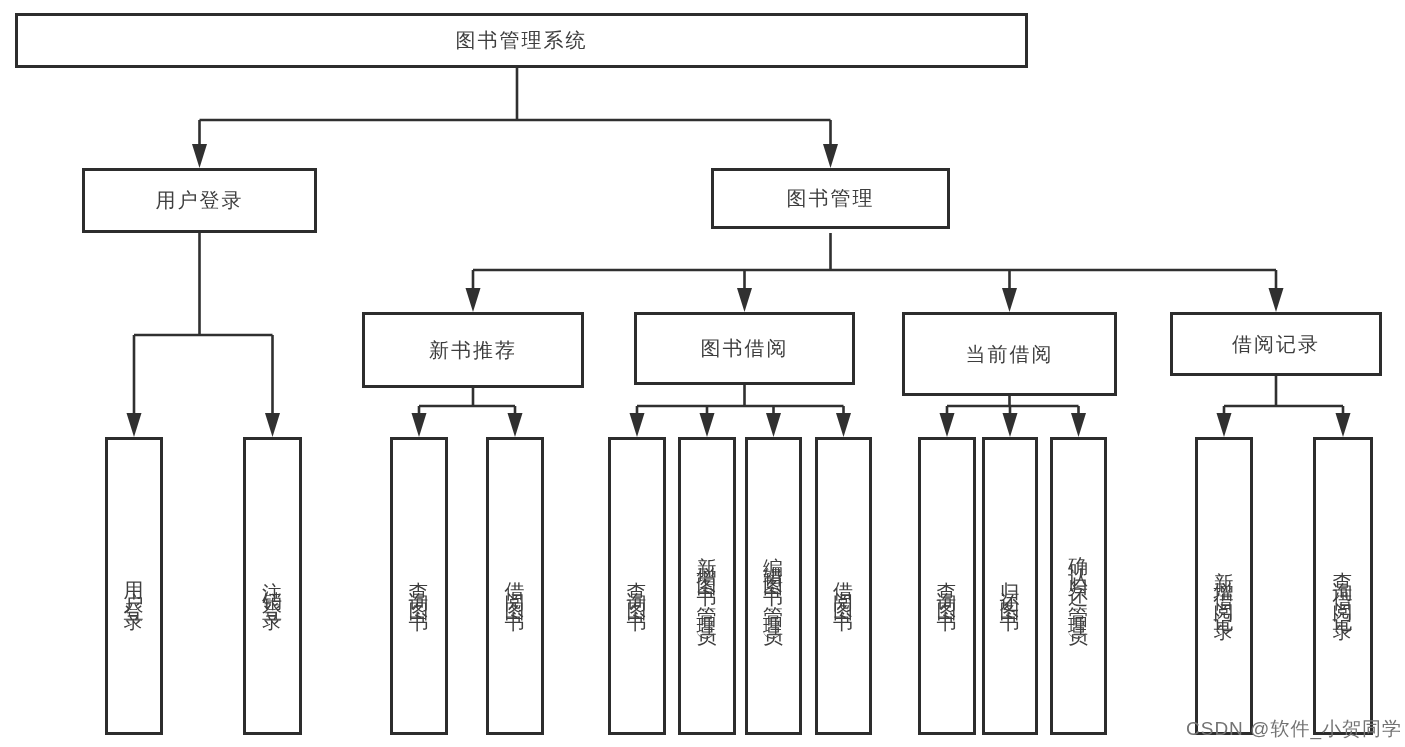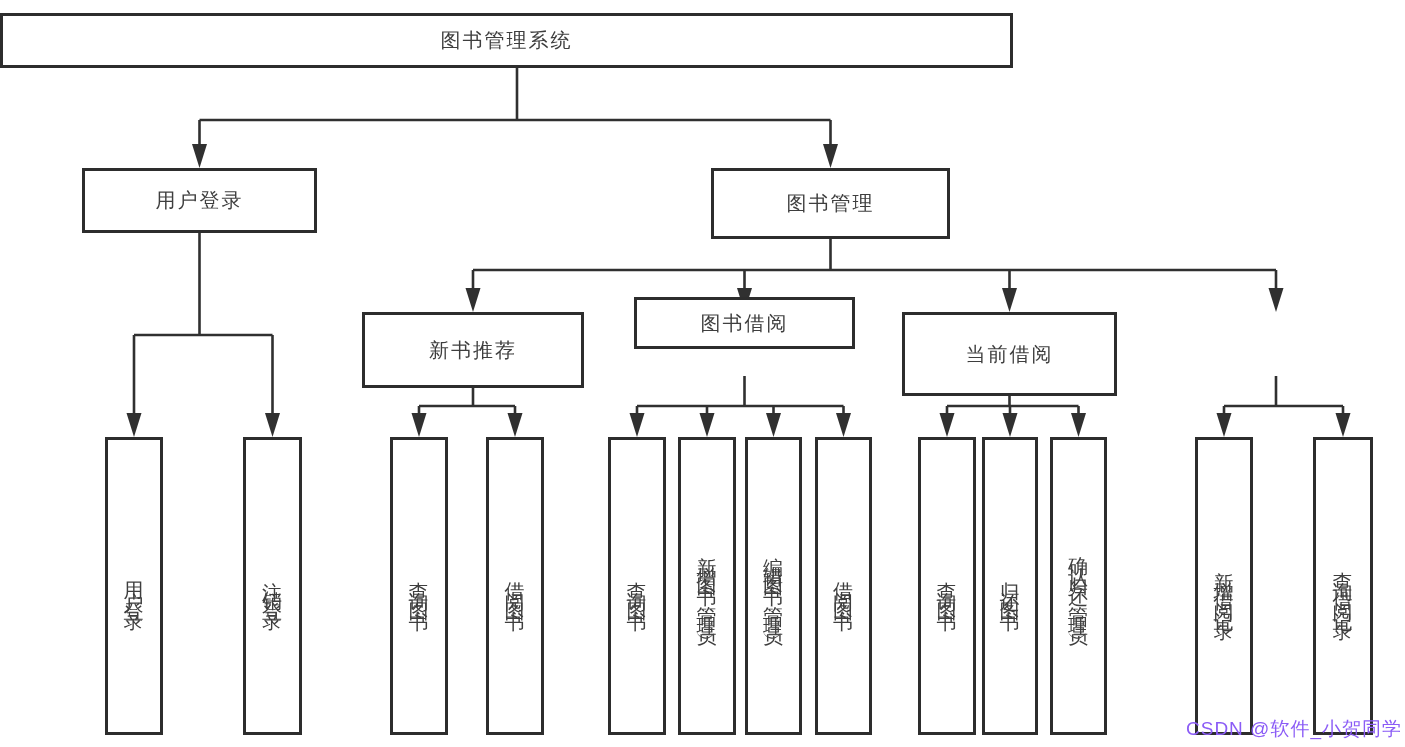--- a/index.html
+++ b/index.html
@@ -13,21 +13,21 @@
     border:3px solid #2d2d2d;display:flex;align-items:center;justify-content:center;
     font-size:20px;letter-spacing:2px;white-space:nowrap;
   }
   .leaf{letter-spacing:0;}
   .leaf .vtext{
     writing-mode:vertical-rl;text-orientation:mixed;
     font-size:20px;line-height:1;letter-spacing:10px;white-space:normal;
   }
   .watermark{
     position:absolute;left:1186px;top:716px;font-size:19px;letter-spacing:1px;
-    color:#8b5cf6;white-space:nowrap;
+    color:#737373;white-space:nowrap;
   }
 </style>
 </head>
 <body>
 
 <div class="stage">
 
   <svg class="wires" viewBox="0 0 1405 747" xmlns="http://www.w3.org/2000/svg">
     <g stroke="#303030" stroke-width="2.6" fill="none">
       <path d="M517 68 V120 M199.5 120 H830.5 M199.5 120 V145 M830.5 120 V145"></path>
@@ -54,39 +54,42 @@
       <polygon points="766,413 781,413 773.5,437"></polygon>
       <polygon points="836,413 851,413 843.5,437"></polygon>
       <polygon points="939.5,413 954.5,413 947,437"></polygon>
       <polygon points="1002.5,413 1017.5,413 1010,437"></polygon>
       <polygon points="1071,413 1086,413 1078.5,437"></polygon>
       <polygon points="1216.5,413 1231.5,413 1224,437"></polygon>
       <polygon points="1335.5,413 1350.5,413 1343,437"></polygon>
     </g>
   </svg>
 
-  <div class="box" style="left:0;top:13px;width:1013px;height:55px">
+  <div class="box" style="left:15px;top:13px;width:1013px;height:55px">
     <span>图书管理系统</span>
   </div>
 
   <div class="box" style="left:82px;top:168px;width:235px;height:65px">
     <span>用户登录</span>
   </div>
-  <div class="box" style="left:711px;top:168px;width:239px;height:71px">
+  <div class="box" style="left:711px;top:168px;width:239px;height:61px">
     <span>图书管理</span>
   </div>
 
   <div class="box" style="left:362px;top:312px;width:222px;height:76px">
     <span>新书推荐</span>
   </div>
-  <div class="box" style="left:634px;top:297px;width:221px;height:52px">
+  <div class="box" style="left:634px;top:312px;width:221px;height:73px">
     <span>图书借阅</span>
   </div>
   <div class="box" style="left:902px;top:312px;width:215px;height:84px">
     <span>当前借阅</span>
+  </div>
+  <div class="box" style="left:1170px;top:312px;width:212px;height:64px">
+    <span>借阅记录</span>
   </div>
 
   <div class="box leaf" style="left:105px;top:437px;width:58px;height:298px">
     <span class="vtext">用户登录</span>
   </div>
   <div class="box leaf" style="left:243px;top:437px;width:59px;height:298px">
     <span class="vtext">注销登录</span>
   </div>
 
   <div class="box leaf" style="left:390px;top:437px;width:58px;height:298px">

